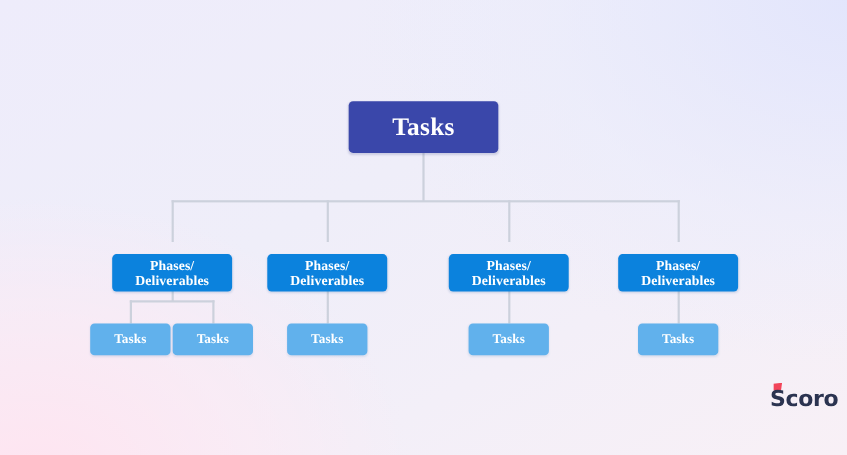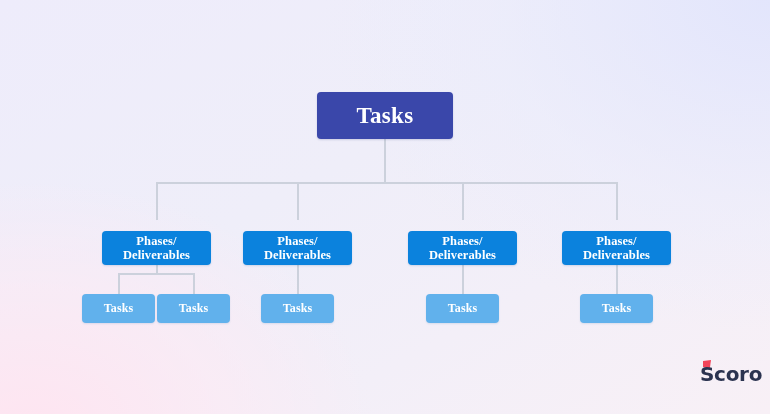--- a/index.html
+++ b/index.html
@@ -67,21 +67,21 @@
   }
   .node-label {
     display: block;
     white-space: pre-line;
   }
 
   
   #logo {
     position: absolute;
     left: 700px;
-    top: 362px;
+    top: 350px;
     width: 60px;
     height: 26px;
     text-align: right;
   }
   #logo-text {
     position: absolute;
     left: 0;
     top: 0;
     font-family: "DejaVu Sans", sans-serif;
     font-size: 20px;

